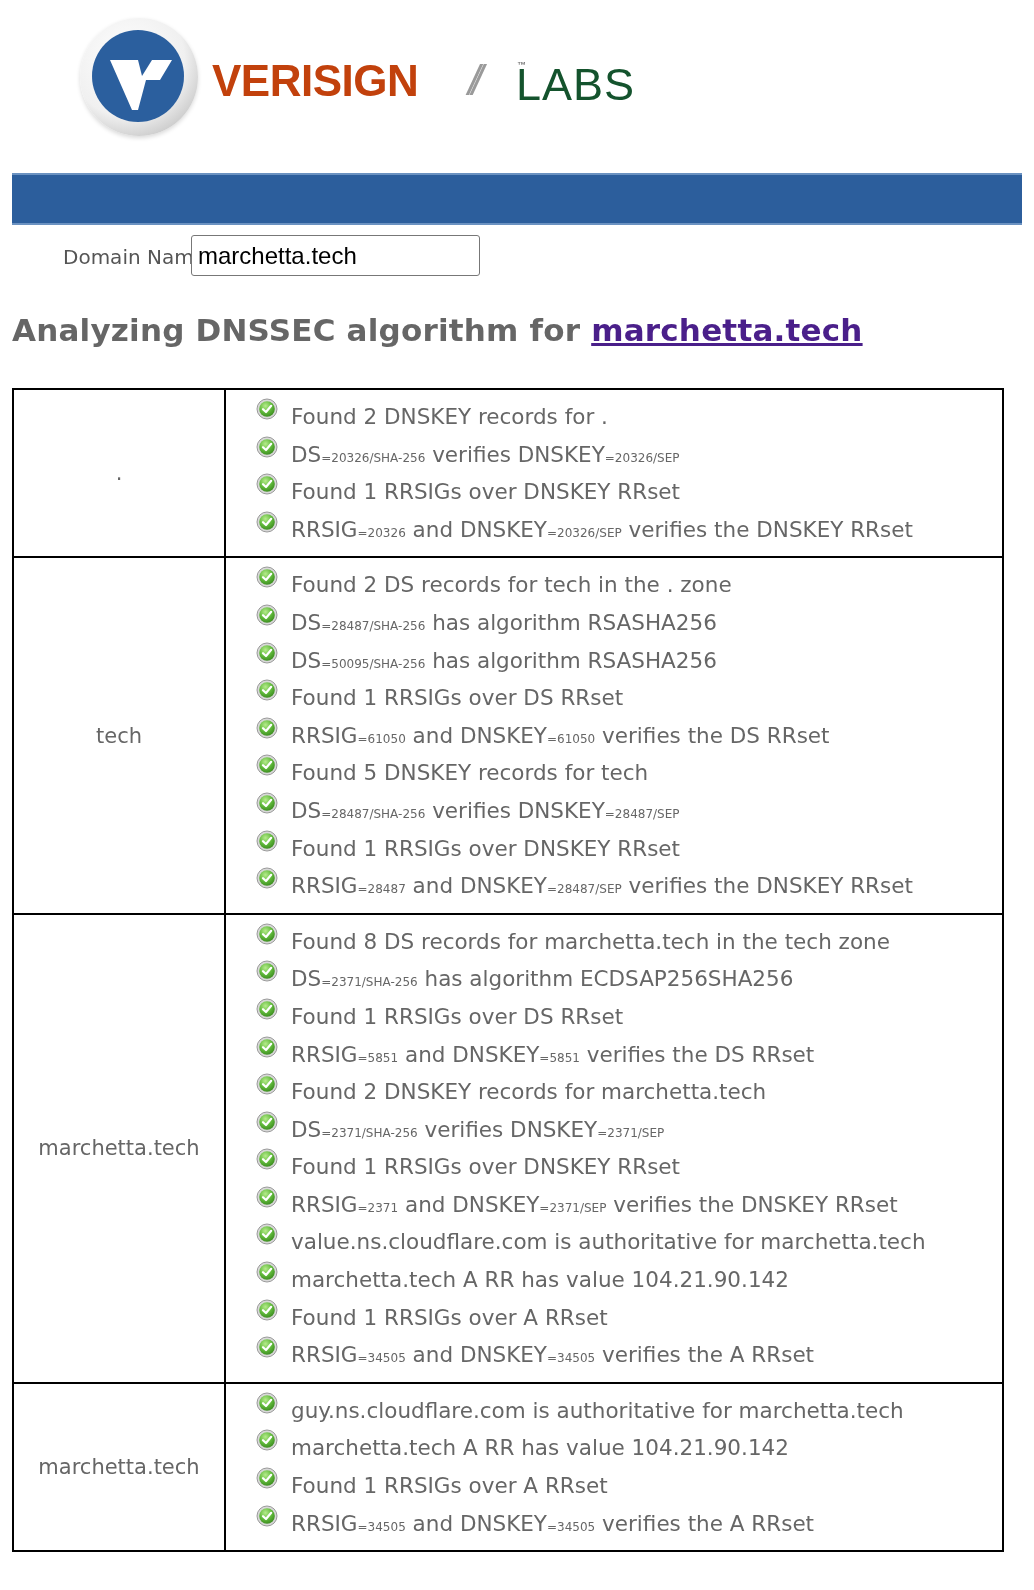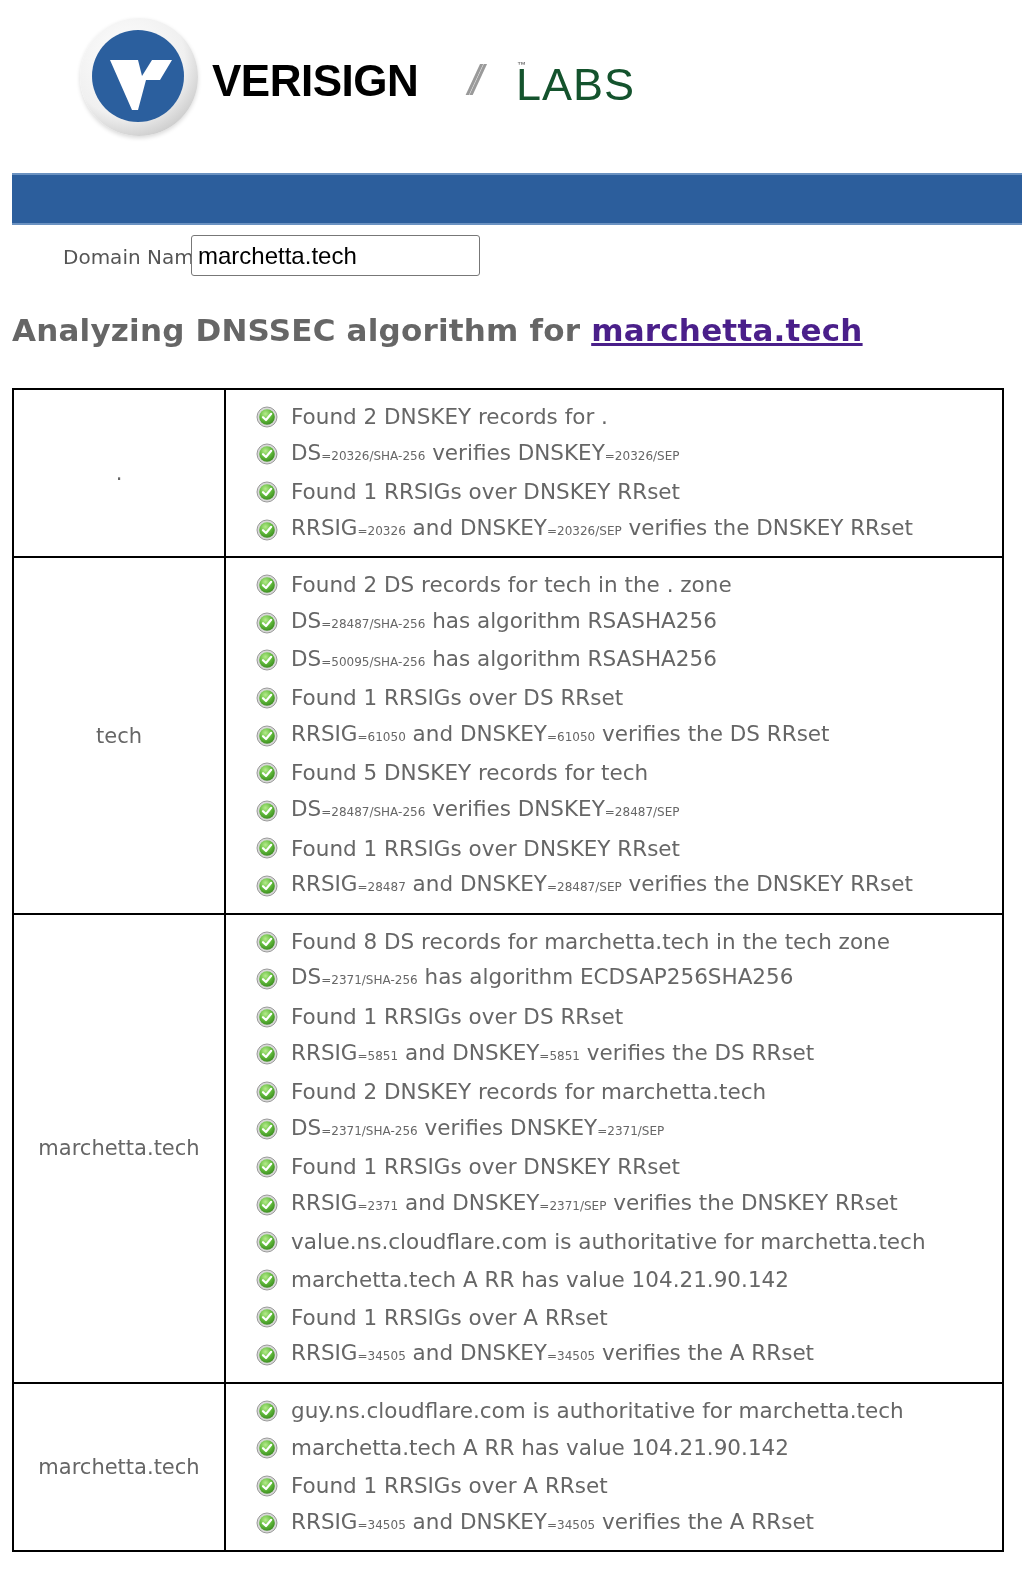--- a/index.html
+++ b/index.html
@@ -7,21 +7,21 @@
          font-family: "DejaVu Sans", "Liberation Sans", sans-serif; color: #666666; }
 
   .logo { position: absolute; left: 76px; top: 16px; height: 124px; width: 600px; }
   .logo-badge { position: absolute; left: 4px; top: 2px; width: 118px; height: 118px; border-radius: 50%;
                 background: radial-gradient(circle at 40% 35%, #ffffff 0%, #f0f0f0 55%, #c9c9c9 80%, #e6e6e6 100%);
                 box-shadow: 0 2px 4px rgba(0,0,0,0.15); }
   .logo-badge .inner { position: absolute; left: 12px; top: 12px; width: 92px; height: 92px; border-radius: 50%;
                 background: #2b5f9e; }
   .logo-badge svg { position: absolute; left: 0; top: 0; }
   .logo-word { position: absolute; left: 136px; top: 40px; font-family: "Liberation Sans", sans-serif;
-               font-weight: bold; font-size: 44px; letter-spacing: -0.5px; color: #000000; line-height: 50px; }
+               font-weight: bold; font-size: 44px; letter-spacing: -0.5px; color: #c2410c; line-height: 50px; }
   .logo-tm { position: absolute; left: 441px; top: 44px; font-size: 9px; font-weight: bold; color: #777; font-family: "Liberation Sans", sans-serif; }
   .logo-slash { position: absolute; left: 462px; top: 42px; font-family: "Liberation Sans", sans-serif;
                 font-size: 42px; color: #9a9a9a; font-style: italic; line-height: 46px; letter-spacing: -8px; }
   .logo-labs { position: absolute; left: 438px; top: 44px; font-family: "Liberation Sans", sans-serif;
                font-size: 45px; color: #14532d; line-height: 50px; letter-spacing: 1px; }
 
   .blue-bar { position: absolute; left: 12px; top: 173px; width: 1010px; height: 52px; background: #2c5e9c;
               border-top: 2px solid #6b92c1; border-bottom: 2px solid #6b92c1; box-sizing: border-box; }
 
   .domain-label { position: absolute; left: 18px; top: 245px; font-size: 20px; color: #555;
@@ -34,21 +34,21 @@
              font-weight: bold; font-size: 31px; color: #666; letter-spacing: 0.2px; white-space: nowrap; }
   .heading a { color: #4a1f8a; text-decoration: underline; }
 
   table.results { position: absolute; left: 12px; top: 388px; width: 992px; border-collapse: collapse; }
   table.results td { border: 2.5px solid #000; padding: 0; }
   td.zone { width: 210px; text-align: center; vertical-align: middle; font-size: 21px; color: #666;
             font-family: "DejaVu Sans", sans-serif; }
   td.checks { vertical-align: top; padding: 8px 0 8px 30px !important; }
   ul.check-list { list-style: none; margin: 0; padding: 0; }
   ul.check-list li { height: 37.6px; line-height: 37.6px; font-size: 21.5px; color: #666; white-space: nowrap;
-                     font-family: "DejaVu Sans", sans-serif; display: flex; align-items: center; }
+                     font-family: "DejaVu Sans", sans-serif; display: flex; }
   .chk { width: 22px; height: 22px; margin-right: 13px; flex: none; }
   .chk svg { display: block; }
   .sc { font-size: 12px; font-variant: small-caps; }
 </style>
 </head>
 <body>
 
 <div class="logo">
   <div class="logo-badge">
     <div class="inner"></div>

